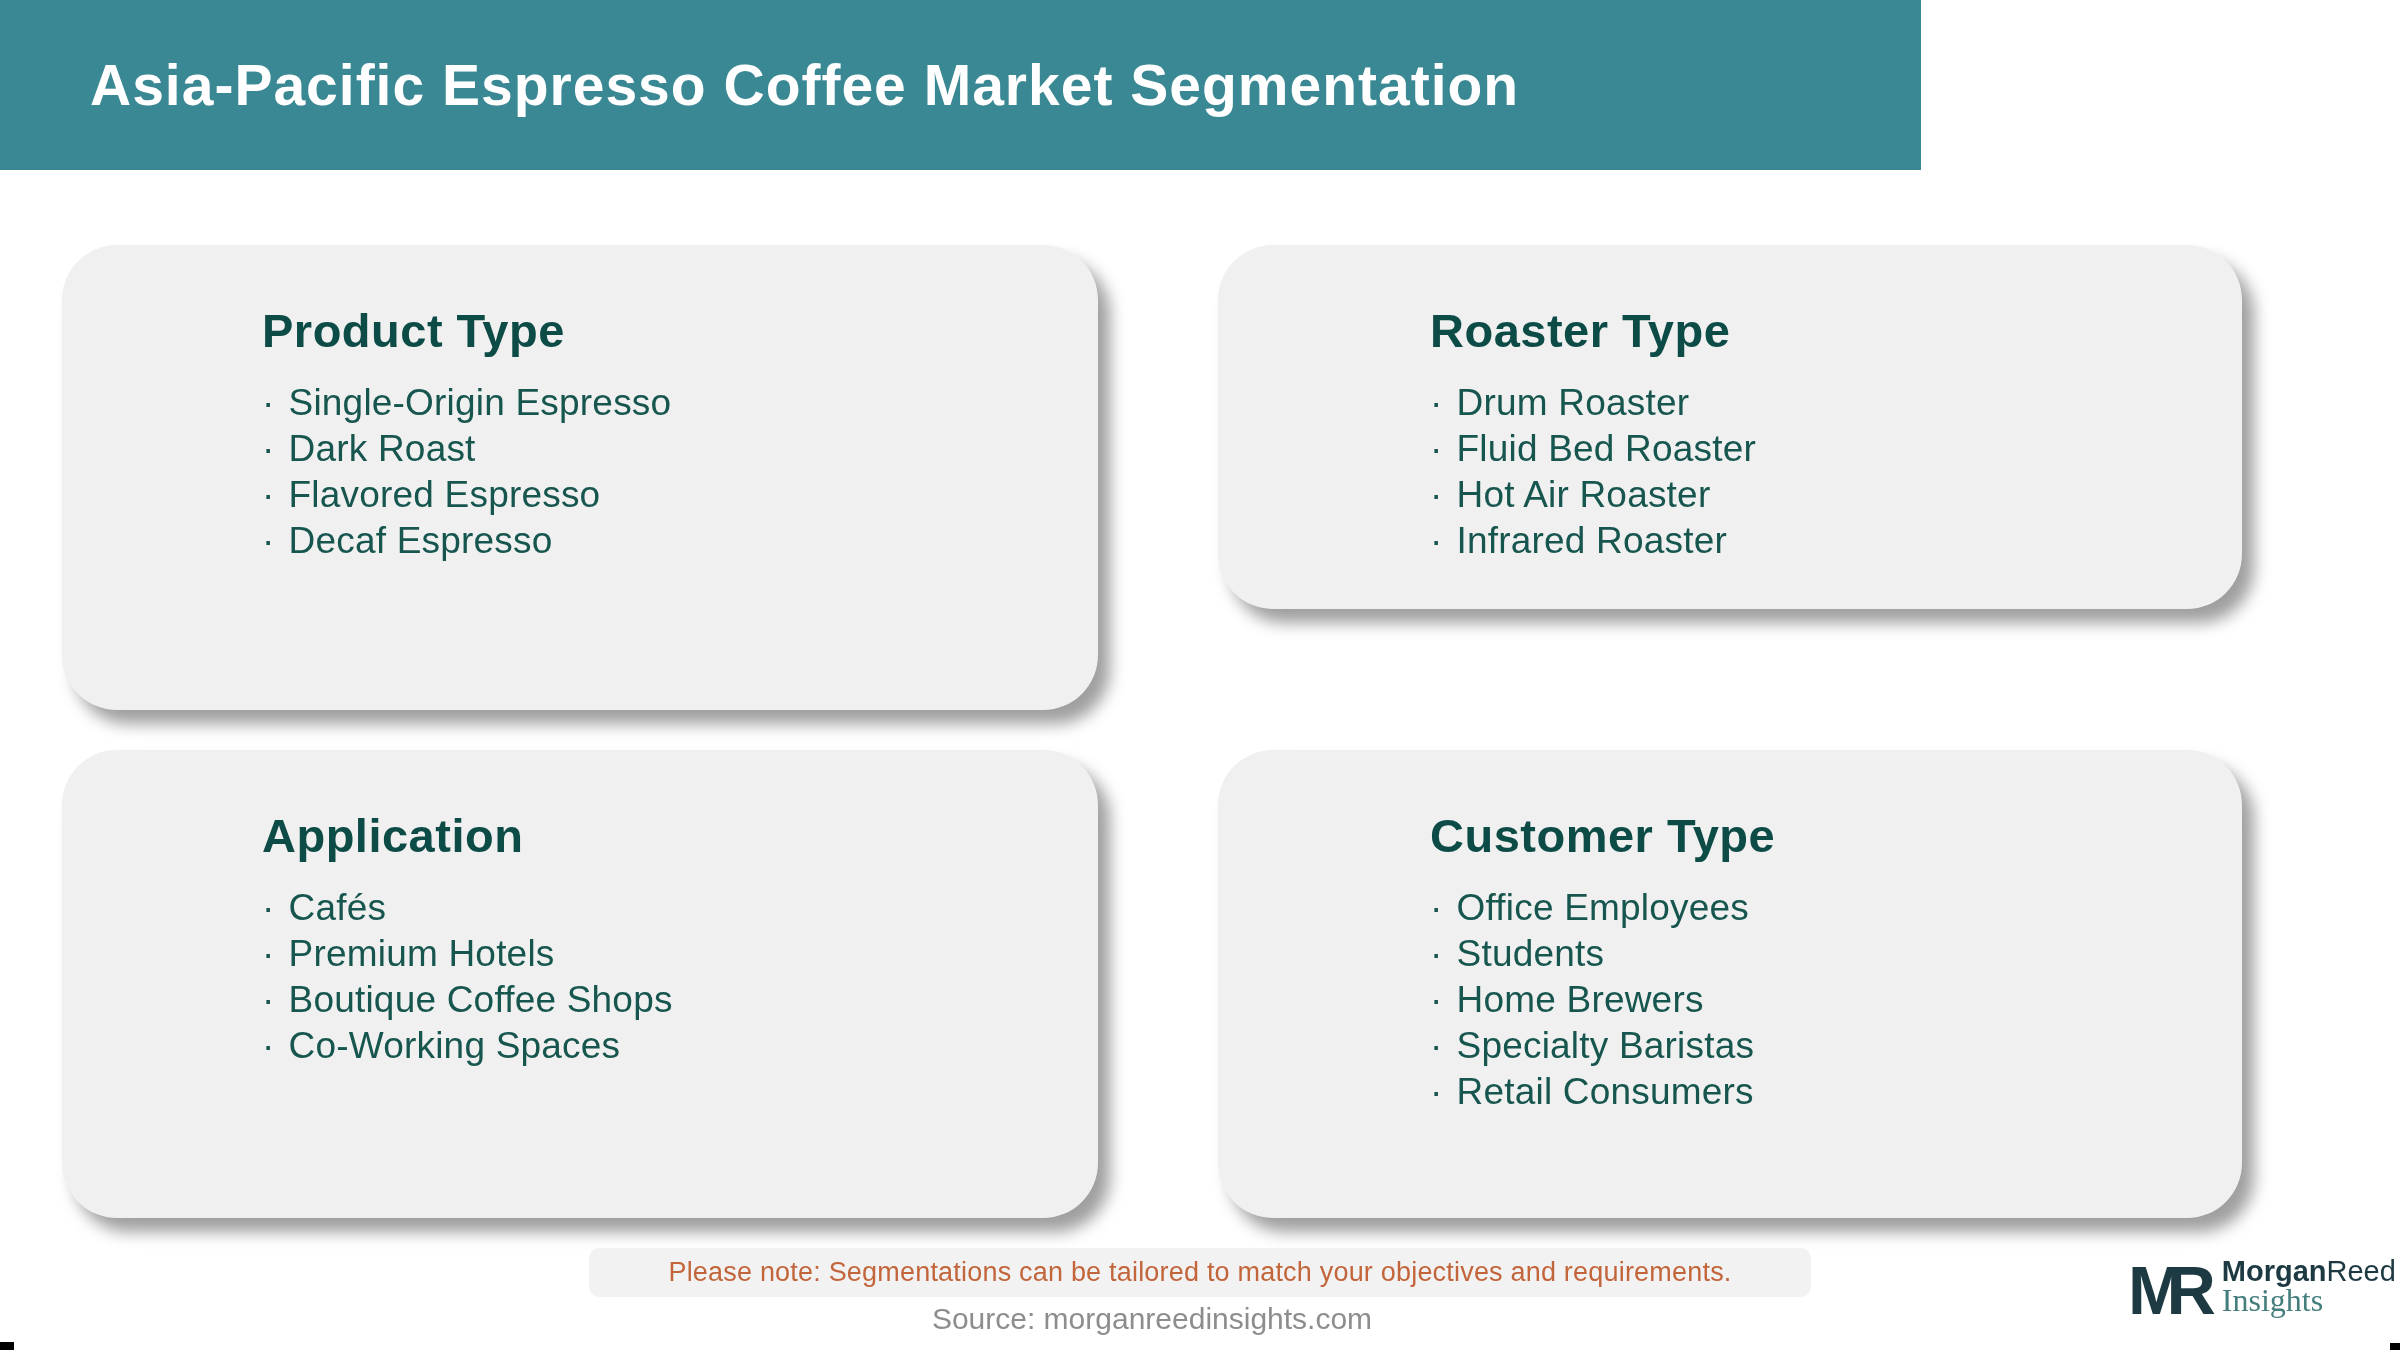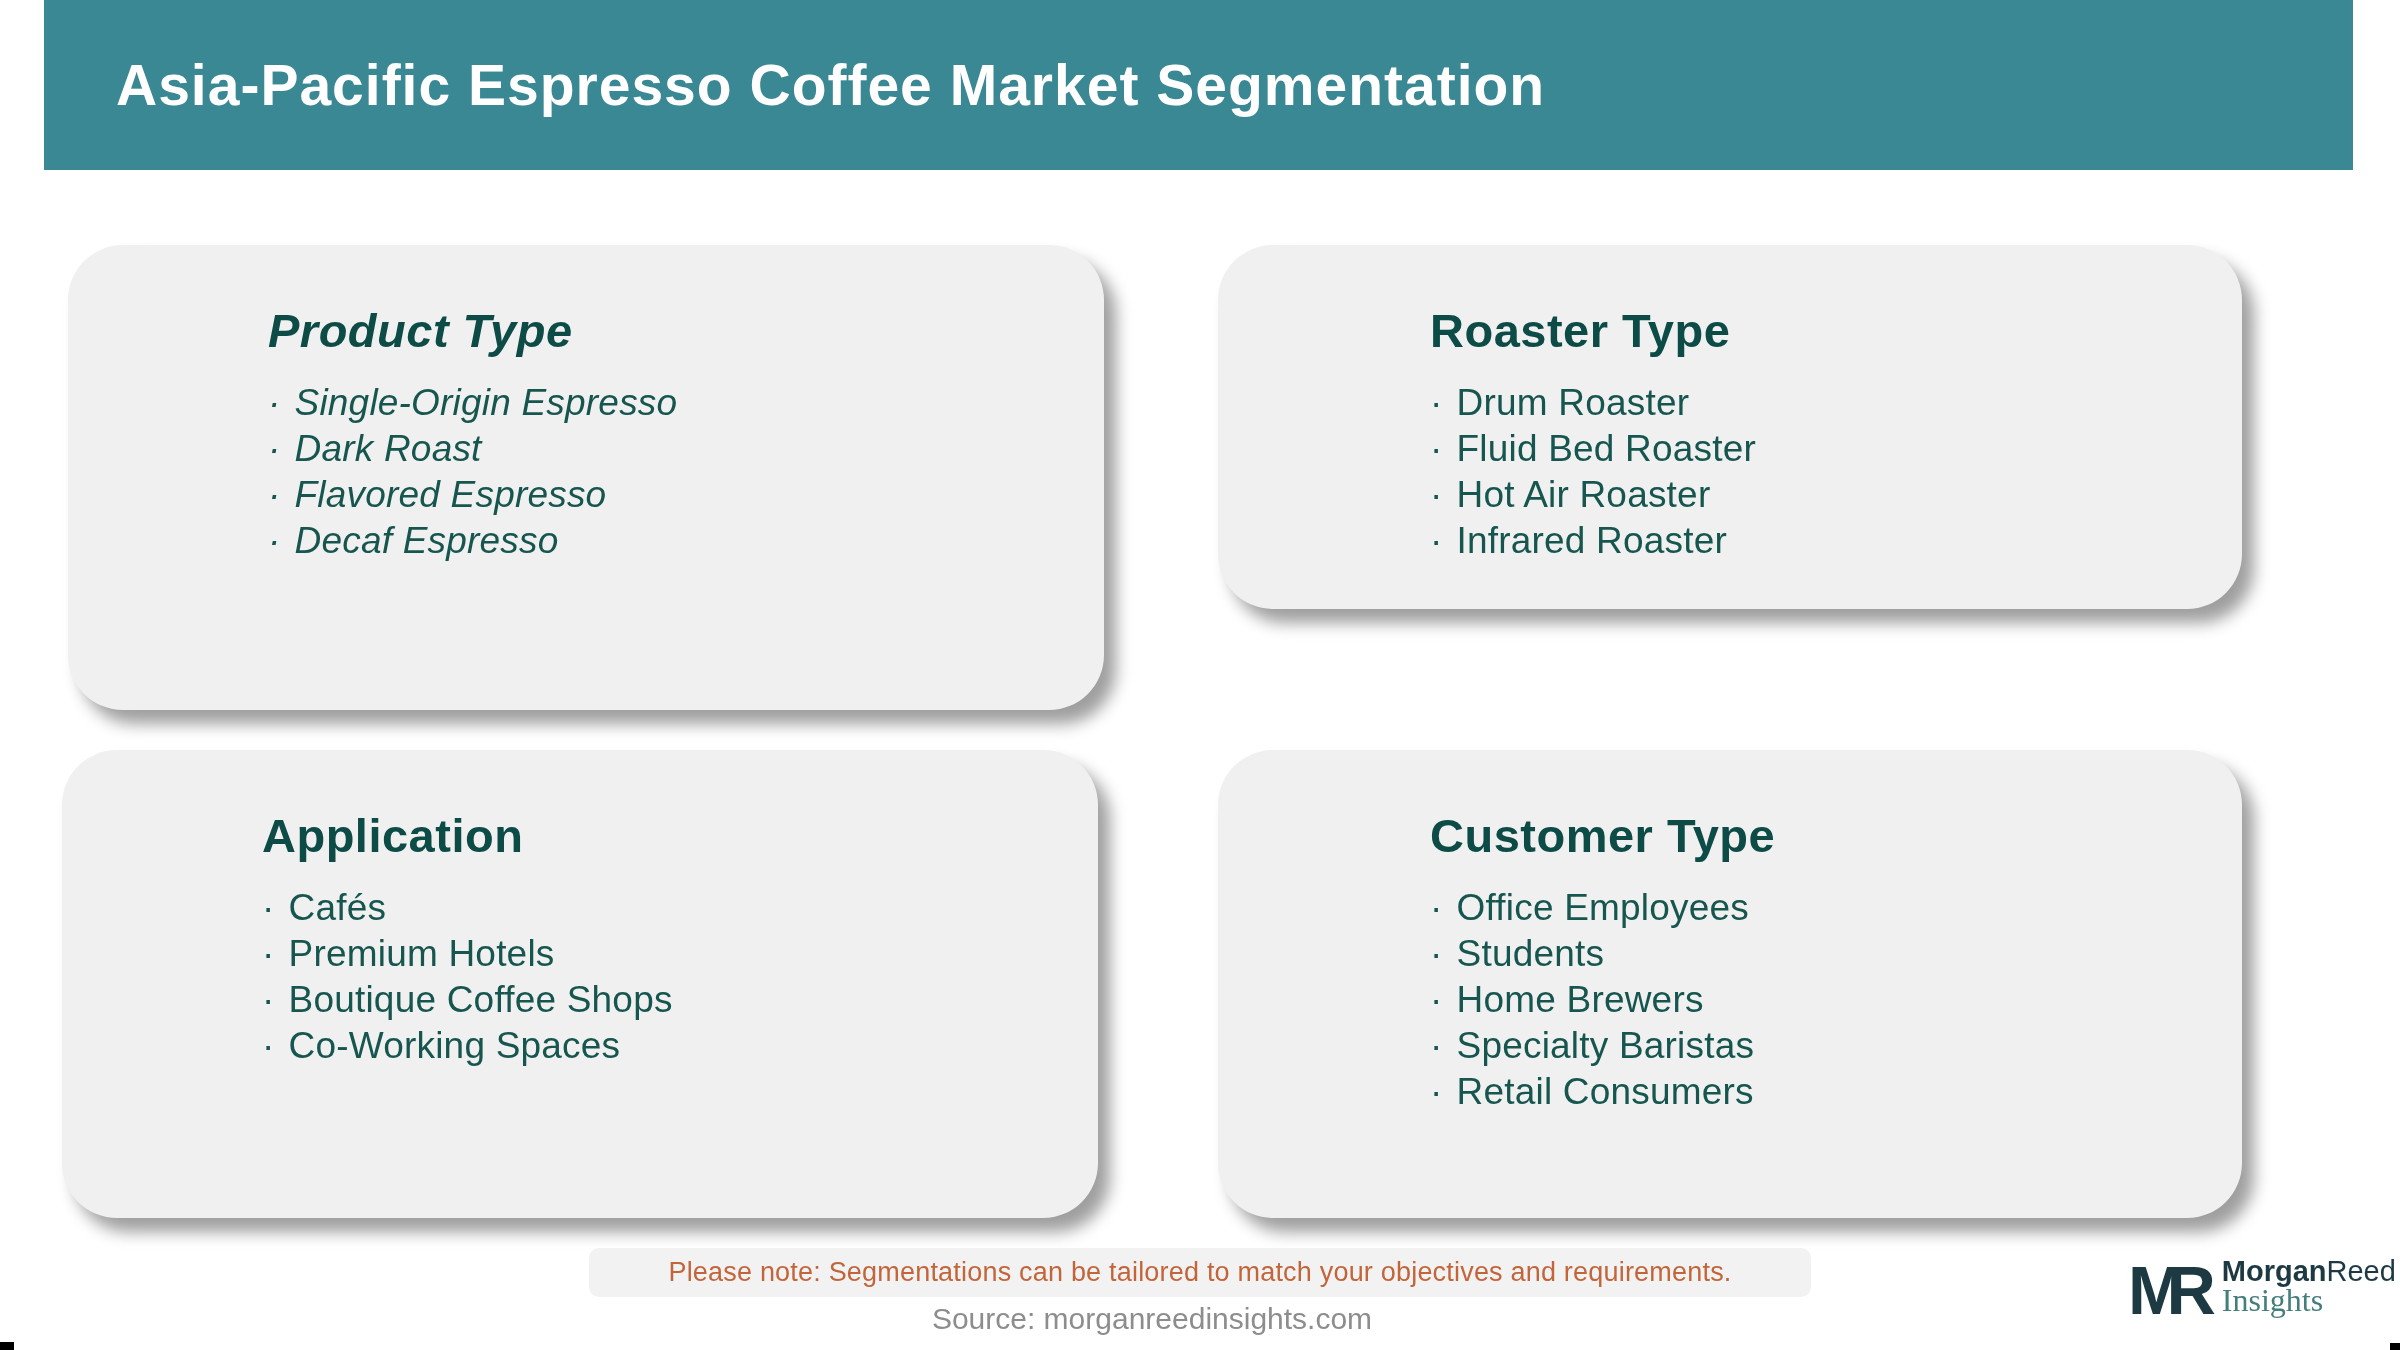--- a/index.html
+++ b/index.html
@@ -22,43 +22,42 @@
     height: 1350px;
     background: #ffffff;
     overflow: hidden;
     font-family: "Liberation Sans", sans-serif;
   }
 
   
   .header-bar {
     position: absolute;
     left: 0; top: 0;
-    width: 2309px; height: 170px;
+    width: 1921px; height: 170px;
     background: var(--header-teal);
     display: flex;
     align-items: center;
-    padding-left: 72px;
-    margin-left: 44px;
+    padding-left: 90px;
   }
   .page-title {
     color: var(--title-white);
     font-size: 57px;
     font-weight: 700;
     letter-spacing: 1px;
   }
 
   
   .card {
     position: absolute;
     background: var(--card-bg);
     border-radius: 55px;
     box-shadow: 12px 14px 16px rgba(0,0,0,0.38);
     padding: 58px 40px 0 200px;
   }
-  .card-tl { left: 68px;   top: 245px; width: 1036px; height: 465px; font-style: italic; }
+  .card-tl { left: 62px;   top: 245px; width: 1036px; height: 465px; }
   .card-tr { left: 1218px; top: 245px; width: 1024px; height: 364px; padding-left: 212px; }
   .card-bl { left: 62px;   top: 750px; width: 1036px; height: 468px; }
   .card-br { left: 1218px; top: 750px; width: 1024px; height: 468px; padding-left: 212px; }
 
   .card-title {
     font-size: 47px;
     font-weight: 700;
     color: var(--heading-green);
     letter-spacing: 0.5px;
     margin-bottom: 22px;

